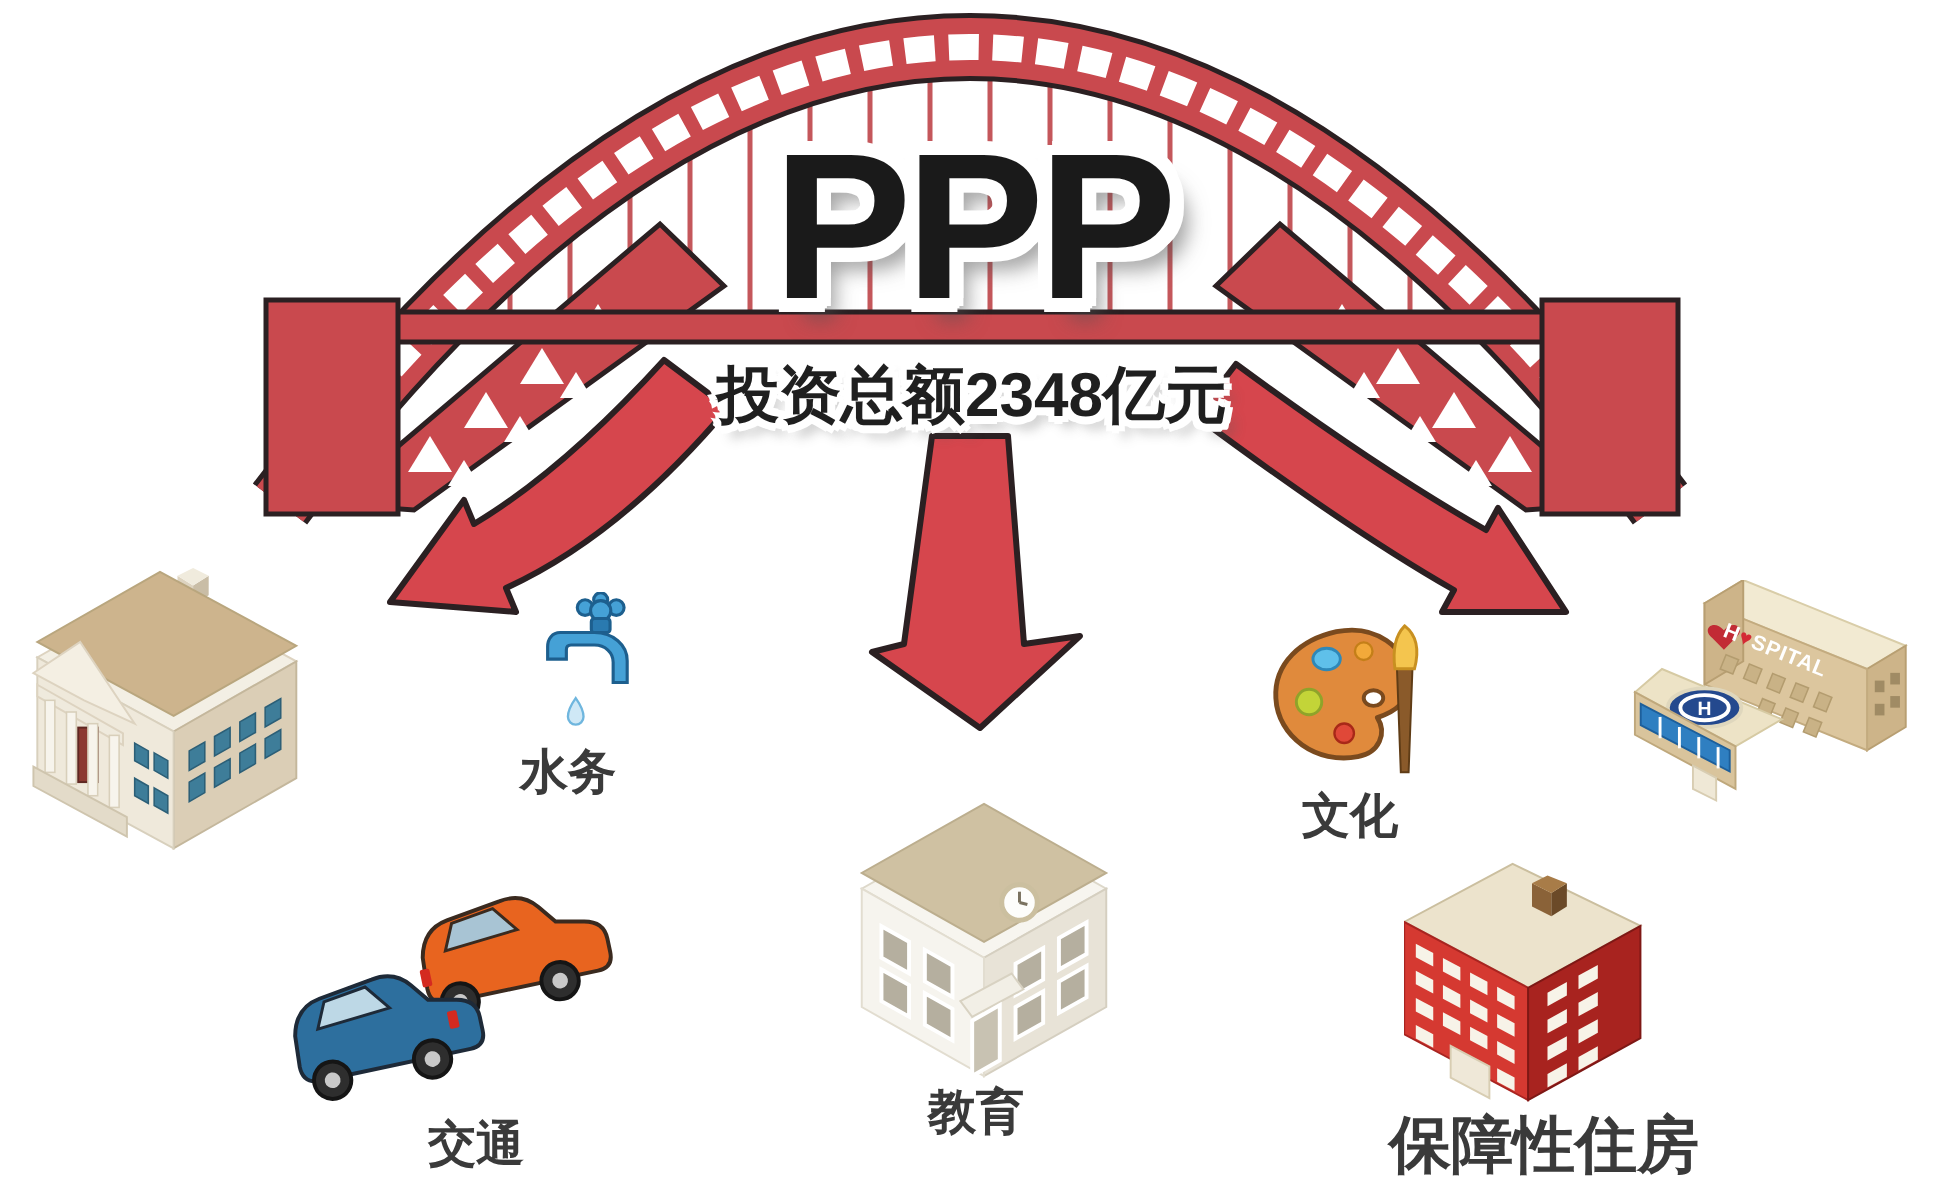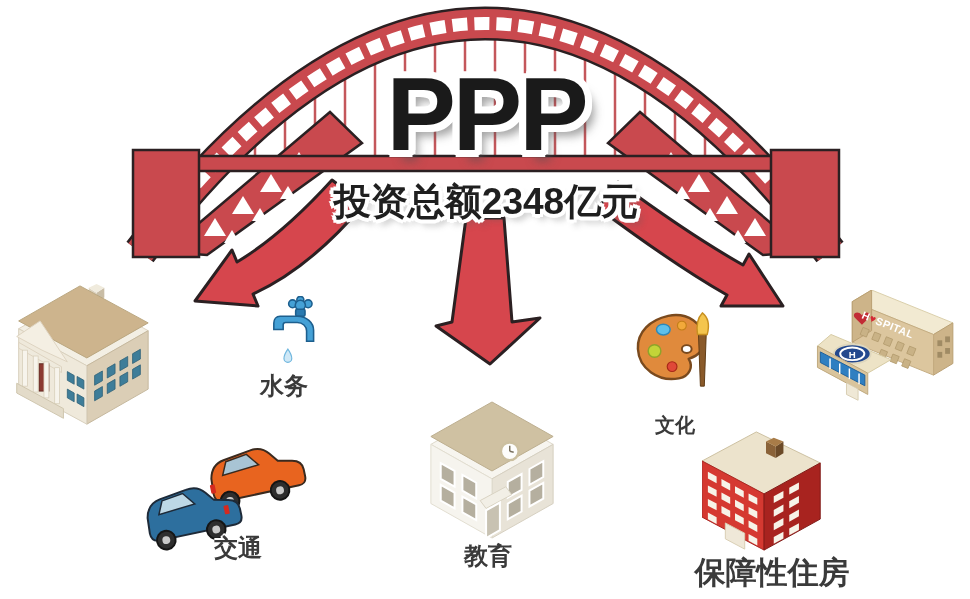--- a/index.html
+++ b/index.html
@@ -13,21 +13,21 @@
   svg{display:block}
   .bridge-svg{position:absolute;left:0;top:0;z-index:1}
   .icon{position:absolute;z-index:2}
   .txt{position:absolute;z-index:3;text-align:center;color:var(--label-color);font-weight:bold}
   .title{top:62px;left:236px;width:500px;font-size:104px;line-height:1;letter-spacing:-3px;
     color:var(--title-color);
     text-shadow:-7px 0 0 #fff,7px 0 0 #fff,0 -7px 0 #fff,0 7px 0 #fff,
       -5px -5px 0 #fff,5px -5px 0 #fff,-5px 5px 0 #fff,5px 5px 0 #fff,
       -7px 4px 0 #fff,7px 4px 0 #fff,-4px 7px 0 #fff,4px 7px 0 #fff,
       9px 11px 10px rgba(80,80,80,.55)}
-  .subtitle{top:177px;left:286px;width:400px;font-size:37px;color:var(--subtitle-color);
+  .subtitle{top:177px;left:286px;width:400px;font-size:31px;color:var(--subtitle-color);
     text-shadow:-4px 0 0 #fff,4px 0 0 #fff,0 -4px 0 #fff,0 4px 0 #fff,
       -3px -3px 0 #fff,3px -3px 0 #fff,-3px 3px 0 #fff,3px 3px 0 #fff,
       5px 6px 6px rgba(90,90,90,.4)}
   .sector-label{font-size:24px;
     text-shadow:-2px 0 0 #fff,2px 0 0 #fff,0 -2px 0 #fff,0 2px 0 #fff,2px 2px 0 #fff}
 </style>
 </head>
 <body>
 
 <div class="stage">
@@ -160,21 +160,21 @@
     <g transform="translate(-6,38) rotate(-12 60 35)">
       <path d="M16,26 q3,-14 16,-16 l28,-4 q12,-2 19,7 l7,9 14,3 q10,2 10,11 v7 q0,8 -8,8 h-78 q-9,0 -9,-9 z" fill="#2d6f9e" stroke="#1e2a38" stroke-width="2"></path>
       <polygon points="34,12 56,9 66,22 28,25" fill="#bdd8e6" stroke="#1e2a38" stroke-width="1.5"></polygon>
       <rect x="94" y="30" width="5" height="9" rx="1" fill="#d42a20"></rect>
       <circle cx="30" cy="52" r="9.5" fill="#2e2e2e" stroke="#151515" stroke-width="2"></circle>
       <circle cx="30" cy="52" r="4" fill="#c9c9c9"></circle>
       <circle cx="82" cy="52" r="9.5" fill="#2e2e2e" stroke="#151515" stroke-width="2"></circle>
       <circle cx="82" cy="52" r="4" fill="#c9c9c9"></circle>
     </g>
   </svg>
-  <div class="txt sector-label" style="left:200px;top:532px;width:76px">交通</div>
+  <div class="txt sector-label" style="left:200px;top:556px;width:76px">交通</div>
 
   <svg class="icon" style="left:424px;top:400px" width="136" height="140" viewBox="0 0 136 142">
     <polygon points="68,10 130,45 68,80 6,45" fill="#f7f5ef" stroke="#ddd8ca" stroke-width="1"></polygon>
     <polygon points="68,2 130,37 68,72 6,37" fill="#cfc1a2" stroke="#bcae8e" stroke-width="1"></polygon>
     <polygon points="68,80 130,45 130,105 68,140" fill="#e8e3d7" stroke="#d5cfc0" stroke-width="1"></polygon>
     <polygon points="6,45 68,80 68,140 6,105" fill="#f6f4ee" stroke="#e2ddd0" stroke-width="1"></polygon>
     <g fill="#b5af9f" stroke="#ffffff" stroke-width="2">
       <polygon points="16,64 30,71.9 30,87.9 16,80"></polygon>
         <polygon points="38,76 52,83.9 52,99.9 38,92"></polygon>
       <polygon points="16,86 30,93.9 30,109.9 16,102"></polygon>
@@ -195,21 +195,21 @@
   <svg class="icon" style="left:630px;top:310px" width="92" height="82" viewBox="0 0 92 84">
     <path d="M38,6 C58,2 74,14 75,30 C76,42 68,47 59,50 C64,58 60,68 49,70 C28,74 8,60 7,40 C6,22 20,10 38,6 Z" fill="#e08a3c" stroke="#7a4a1e" stroke-width="2.5" stroke-linejoin="round"></path>
     <ellipse cx="57" cy="40" rx="5" ry="4" fill="#ffffff" stroke="#7a4a1e" stroke-width="2"></ellipse>
     <ellipse cx="33" cy="20" rx="7" ry="5.5" fill="#5fc0ea" stroke="#2e88b8" stroke-width="1.5"></ellipse>
     <circle cx="24" cy="42" r="6.5" fill="#c3d438" stroke="#8fa32a" stroke-width="1.5"></circle>
     <circle cx="52" cy="16" r="4.5" fill="#f2a93a" stroke="#c47f18" stroke-width="1.2"></circle>
     <circle cx="42" cy="58" r="5" fill="#e04838" stroke="#a82818" stroke-width="1.2"></circle>
     <polygon points="69,24 77,24 75,78 71,78" fill="#8a5a2a" stroke="#5f3c16" stroke-width="1"></polygon>
     <path d="M73,3 Q66,10 68,25 L78,25 Q82,10 73,3 Z" fill="#f4c54e" stroke="#c89020" stroke-width="1.5"></path>
   </svg>
-  <div class="txt sector-label" style="left:640px;top:412px;width:70px;font-size:20px">文化</div>
+  <div class="txt sector-label" style="left:640px;top:392px;width:70px;font-size:24px">文化</div>
 
   <svg class="icon" style="left:702px;top:430px" width="128" height="122" viewBox="0 0 132 126">
     <polygon points="56,2 122,34 64,66 0,32" fill="#ece3cc" stroke="#cbbf9f" stroke-width="1"></polygon>
     <polygon points="66,12 66,24 76,29 76,17" fill="#8a6238"></polygon>
     <polygon points="76,17 76,29 84,24 84,12" fill="#6b4a28"></polygon>
     <polygon points="66,12 74,8 84,12 76,17" fill="#a87c48"></polygon>
     <polygon points="0,32 64,66 64,124 0,90" fill="#d53931" stroke="#a82420" stroke-width="1"></polygon>
     <polygon points="64,66 122,34 122,92 64,124" fill="#a8231f" stroke="#7e1815" stroke-width="1"></polygon>
     <g fill="#f7f3e8">
       <polygon points="6,43.2 15,48 15,55 6,50.2"></polygon>

